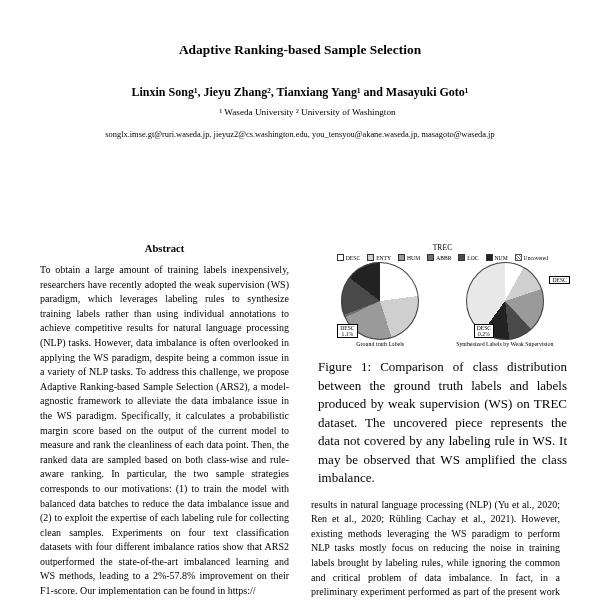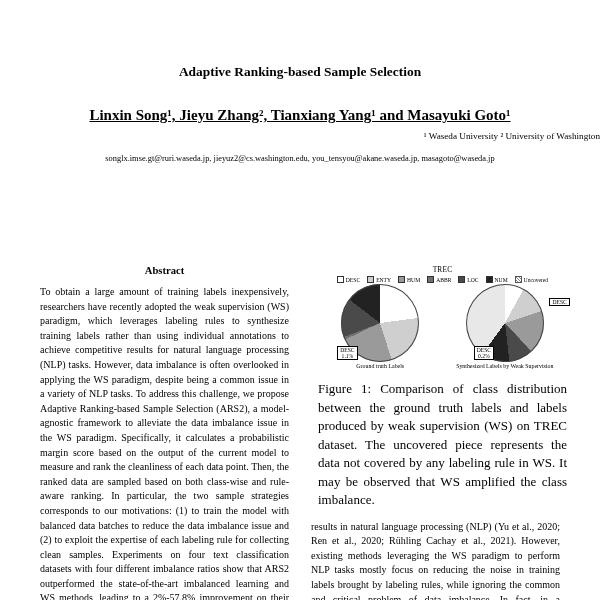--- a/index.html
+++ b/index.html
@@ -16,37 +16,36 @@
   }
   .page {
     position: relative;
     width: 600px;
     height: 600px;
     padding: 0;
     box-sizing: border-box;
   }
   .title-block {
     text-align: center;
-    margin-top: 62px;
+    margin-top: 40px;
     padding: 0 70px;
   }
   .paper-title {
     font-size: 13.4px;
     font-weight: bold;
     line-height: 1.45;
   }
   .authors {
     text-align: center;
     margin-top: 26px;
-    font-size: 15px;
+    font-size: 12px;
     font-weight: bold;
-    text-decoration: underline;
   }
   .affils {
-    text-align: right;
+    text-align: center;
     margin-top: 7px;
     font-size: 9.2px;
     padding-left: 15px;
   }
   .emails {
     text-align: center;
     margin-top: 13px;
     font-size: 8.4px;
   }
   .columns {

